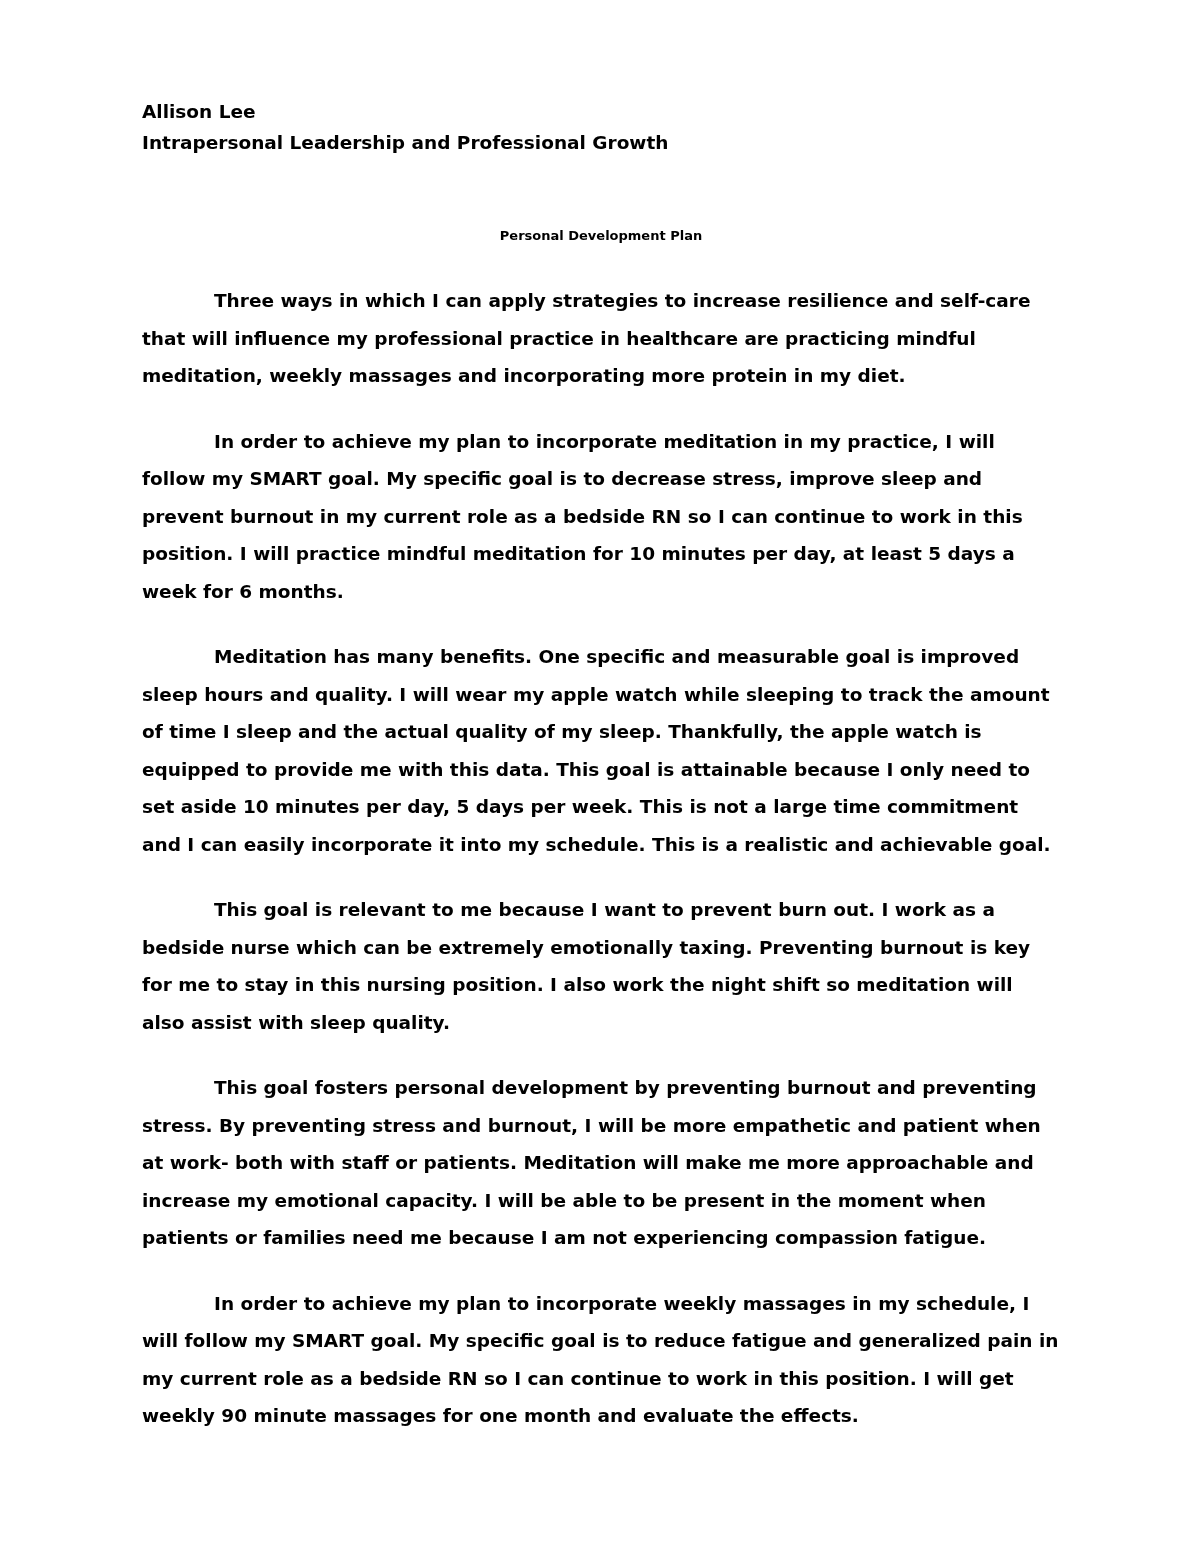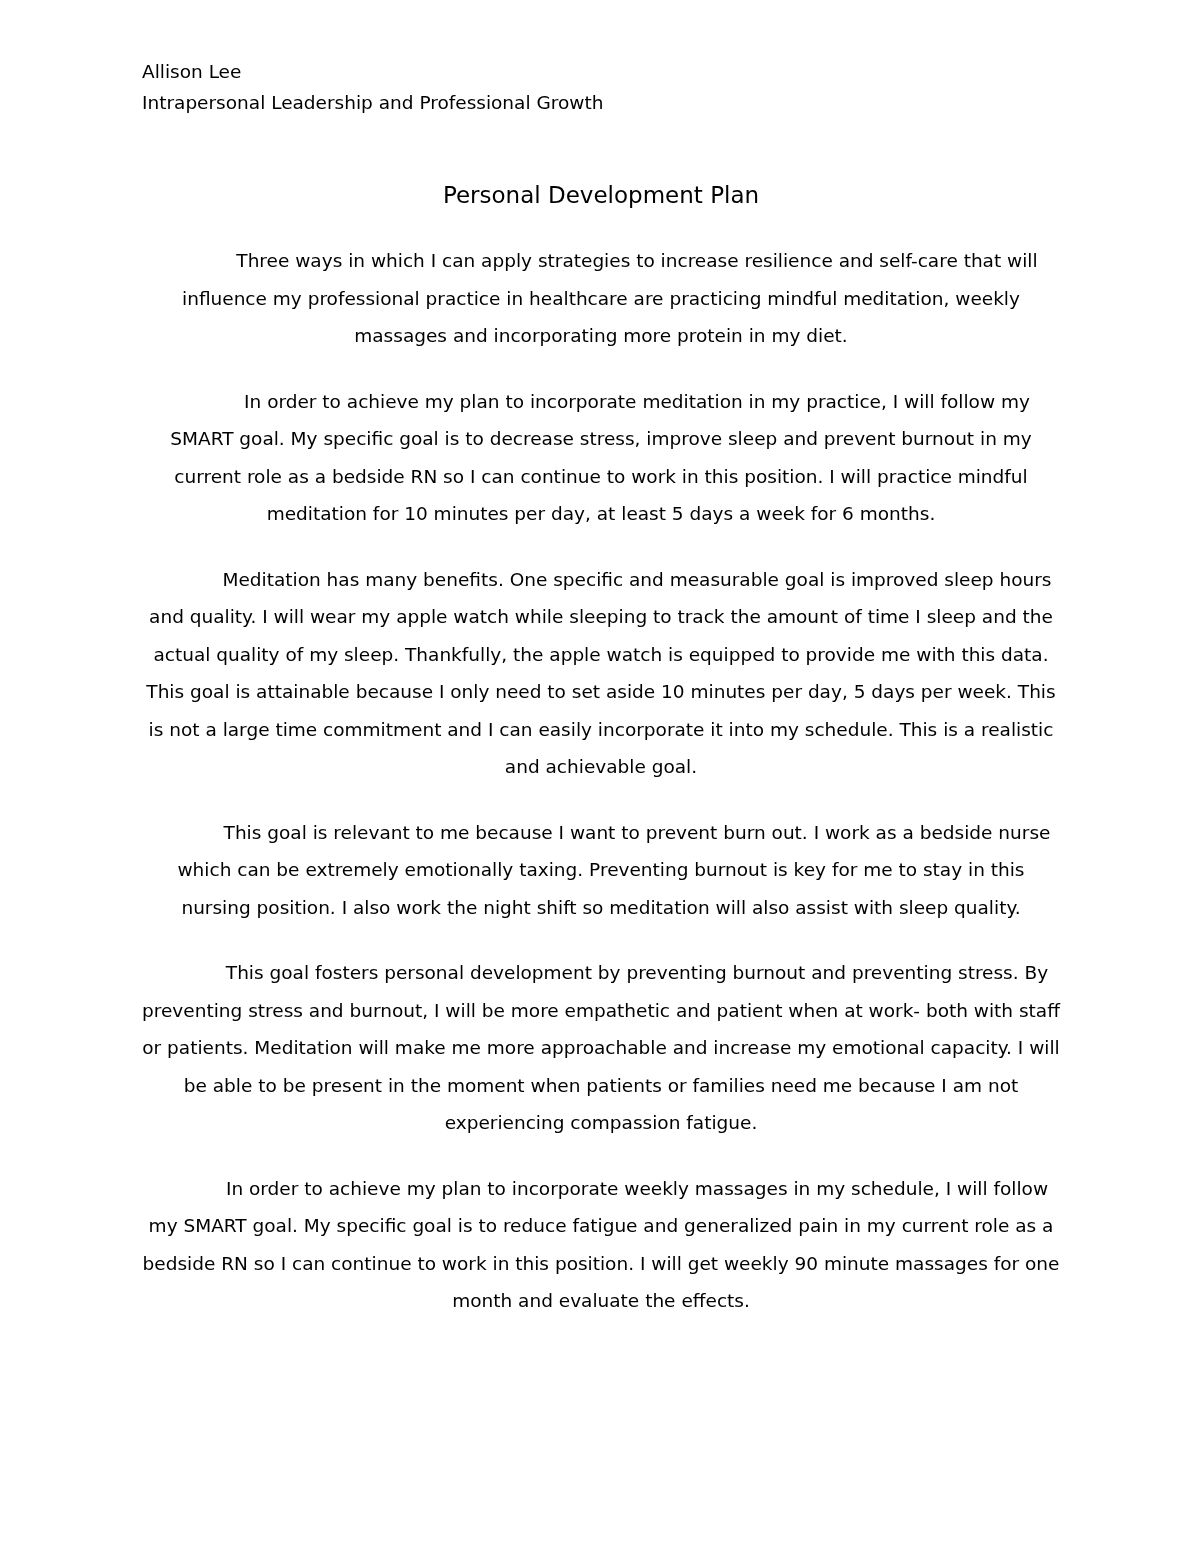--- a/index.html
+++ b/index.html
@@ -10,43 +10,44 @@
   body {
     width: 1200px;
     height: 1553px;
     font-family: "DejaVu Sans", sans-serif;
     color: #000000;
   }
   .page {
     box-sizing: border-box;
     width: 1200px;
     height: 1553px;
-    padding: 56px 140px 0 142px;
+    padding: 96px 140px 0 142px;
     background: #ffffff;
     position: relative;
+    font-weight: bold;
   }
   .heading-block {
     font-size: 18.5px;
     line-height: 31px;
   }
   .heading-line {
     white-space: pre-wrap;
   }
   .title {
     text-align: center;
-    font-size: 23px;
+    font-size: 13px;
     line-height: 31px;
     margin-top: 62px;
   }
   .body-par {
     font-size: 18.5px;
     line-height: 37.5px;
     text-indent: 72px;
     margin-top: 28px;
-    text-align: center;
+    text-align: left;
     white-space: pre-wrap;
   }
   .body-par.first {
     margin-top: 31px;
   }
 </style>
 </head>
 <body>
 
 <div class="page">

